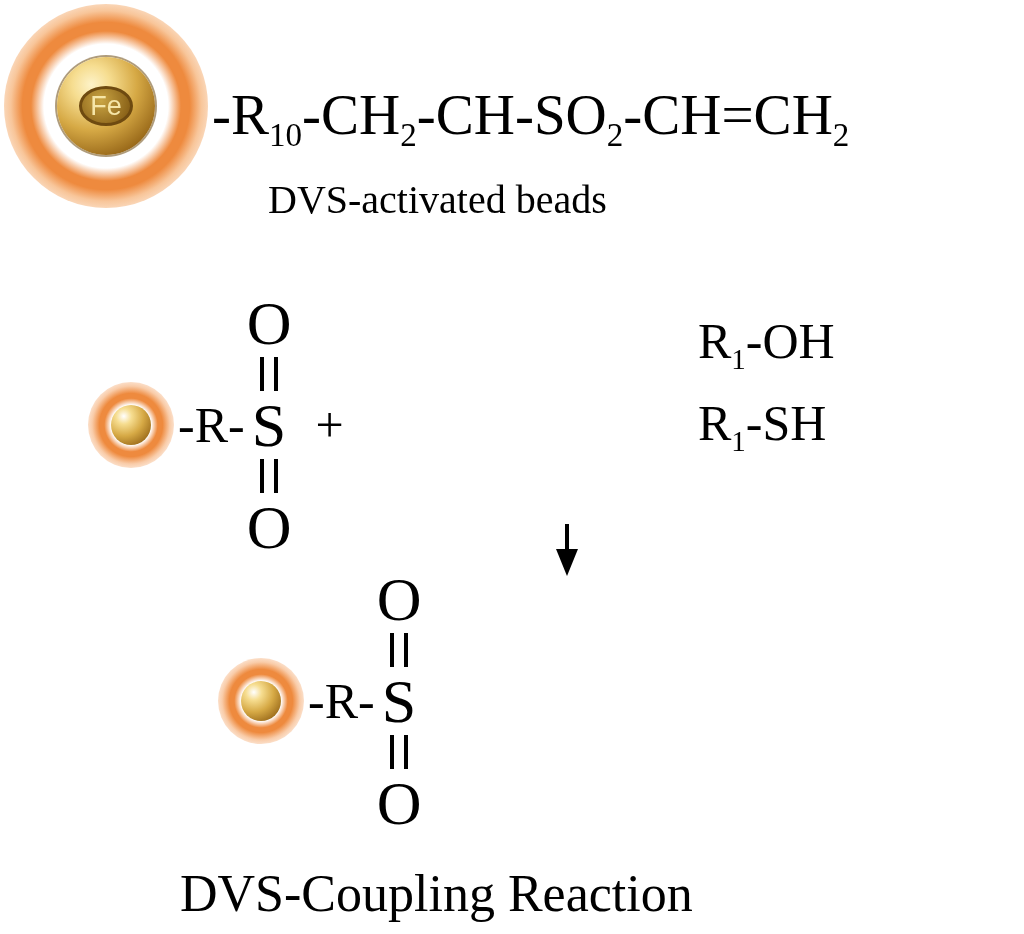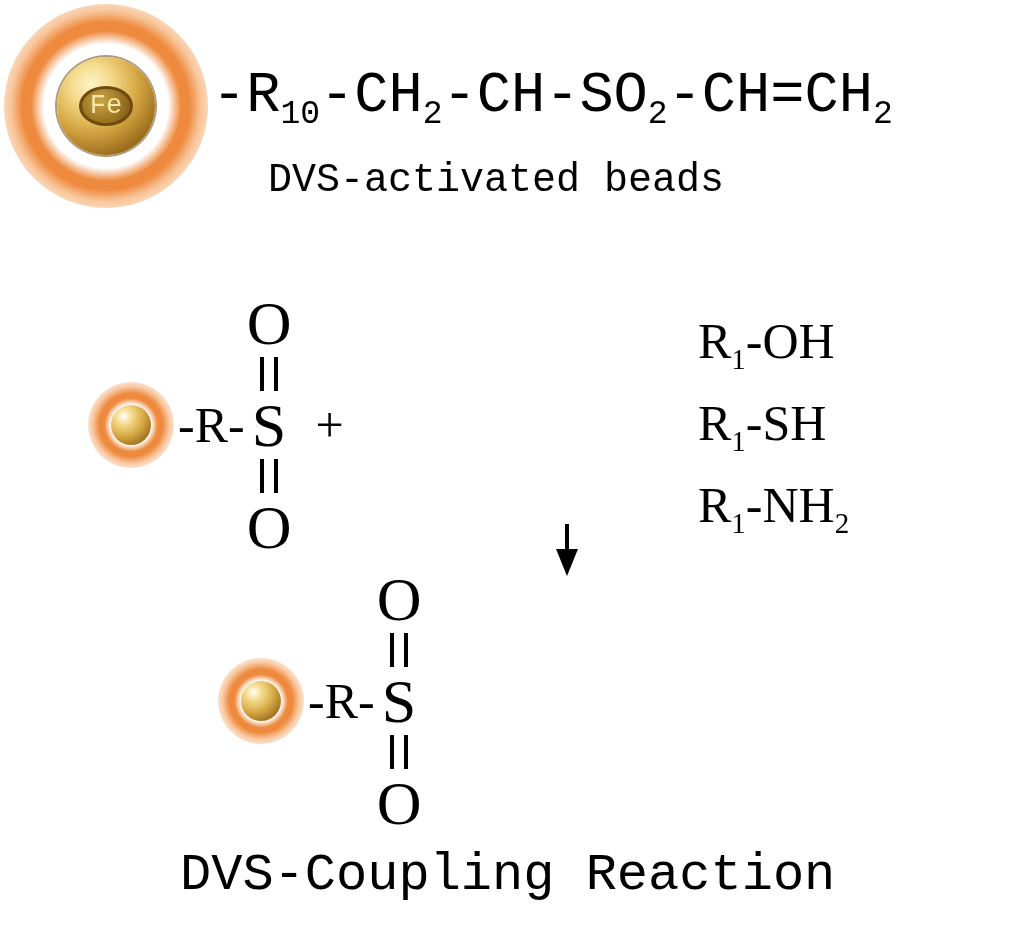--- a/index.html
+++ b/index.html
@@ -5,22 +5,22 @@
   * { margin:0; padding:0; box-sizing:border-box; }
   html,body { background:#fff; }
   body {
     width:1024px; height:934px; position:relative; overflow:hidden;
     font-family:"Liberation Sans", sans-serif; color:var(--text,#000);
   }
   .canvas { position:absolute; inset:0; width:1024px; height:934px; background:#fff; }
 
   sub { font-size:0.58em; line-height:0; }
   .formula-sans {
-    position:absolute; font-family:Liberation Mono, monospace;
-    font-size:57px; white-space:nowrap; color:var(--text,#000);
+    position:absolute; font-family:Liberation Serif, serif;
+    font-size:57px; white-space:nowrap; color:var(--text,#000);margin-top:18px;
   }
   .formula-serif {
     font-family:"Liberation Serif", serif; font-size:50px;
     line-height:1; white-space:nowrap; color:var(--text,#000);
   }
 
   
   .bead { border-radius:50%; flex:none; position:relative; }
   .bead-large {
     position:absolute; left:4px; top:4px; width:204px; height:204px;
@@ -38,21 +38,21 @@
       #fdf3c9 0%, var(--gold-light,#f6dd90) 20%, var(--gold-mid,#d6a945) 48%,
       #9a6a1a 78%, var(--gold-dark,#6e4a10) 100%);
     box-shadow:0 0 0 2px rgba(110,74,16,0.55);
     display:flex; align-items:center; justify-content:center;
   }
   .fe-oval {
     width:54px; height:40px; border:3px solid var(--gold-dark,#6e4a10);
     border-radius:50%;
     background:radial-gradient(circle at 40% 35%, #caa544, #8a6218 80%);
     display:flex; align-items:center; justify-content:center;
-    font-family:Liberation Mono, monospace; font-size:27px; color:#f6e6a8;
+    font-family:Liberation Sans, sans-serif; font-size:27px; color:#f6e6a8;
   }
   .bead-small { width:86px; height:86px;
     background:radial-gradient(circle,
       rgba(255,255,255,0) 0% 33%,
       var(--ring,#ee8a3e) 44% 52%,
       rgba(244,162,98,0.55) 64%,
       rgba(250,210,180,0.25) 78%,
       rgba(255,255,255,0) 92%);
   }
   .bead-small .sphere {
@@ -112,21 +112,20 @@
       <span class="atom">S</span>
       <span class="dbond"></span>
       <span class="atom">O</span>
     </span>
     <span class="formula-serif plus">+</span>
   </div>
 
   <div class="reagents">
     <div class="formula-serif reagent">R<sub>1</sub>-OH</div>
     <div class="formula-serif reagent">R<sub>1</sub>-SH</div>
-    <div class="formula-serif reagent">R<sub>1</sub>-NH<sub>2</sub></div>
   </div>
 
   <svg class="arrow" width="30" height="58" viewBox="0 0 30 58" aria-hidden="true">
     <line x1="15" y1="2" x2="15" y2="30" stroke="#000" stroke-width="4"></line>
     <polygon points="4,27 26,27 15,54" fill="#000"></polygon>
   </svg>
 
   <div class="rxn-row product-row">
     <div class="bead bead-small">
       <div class="sphere"></div>

